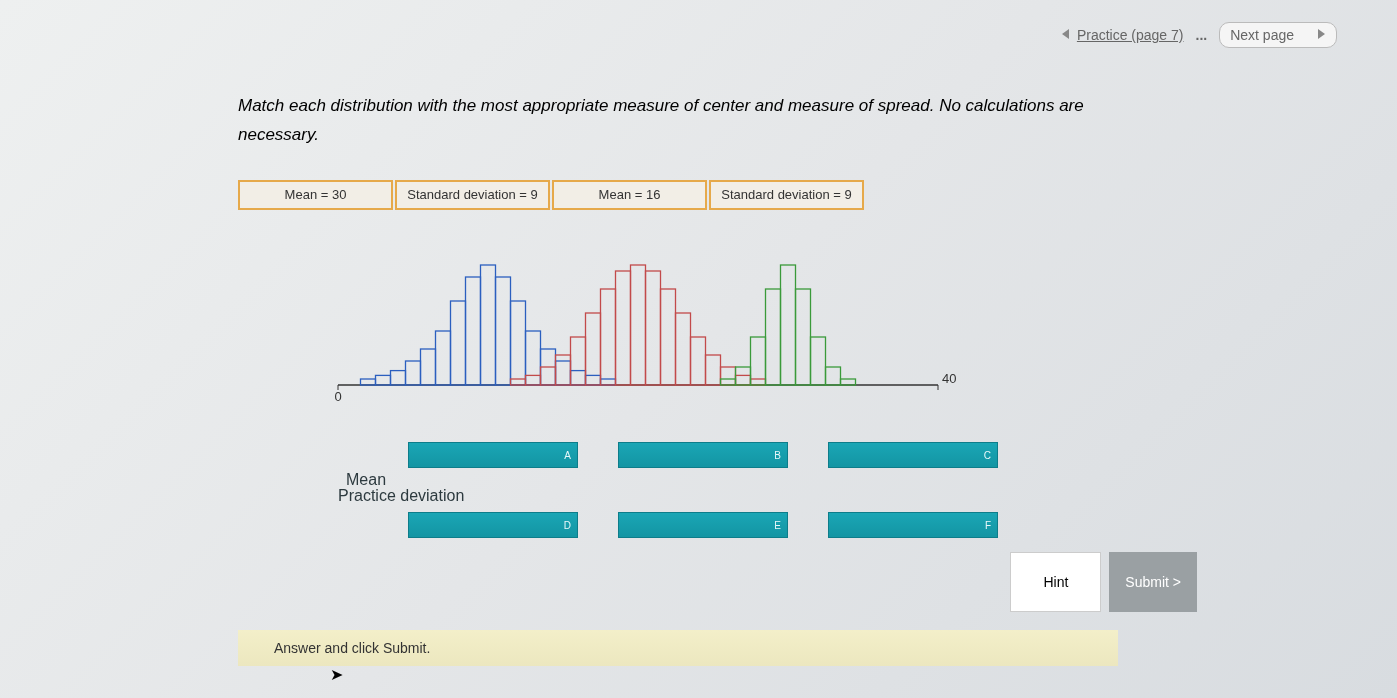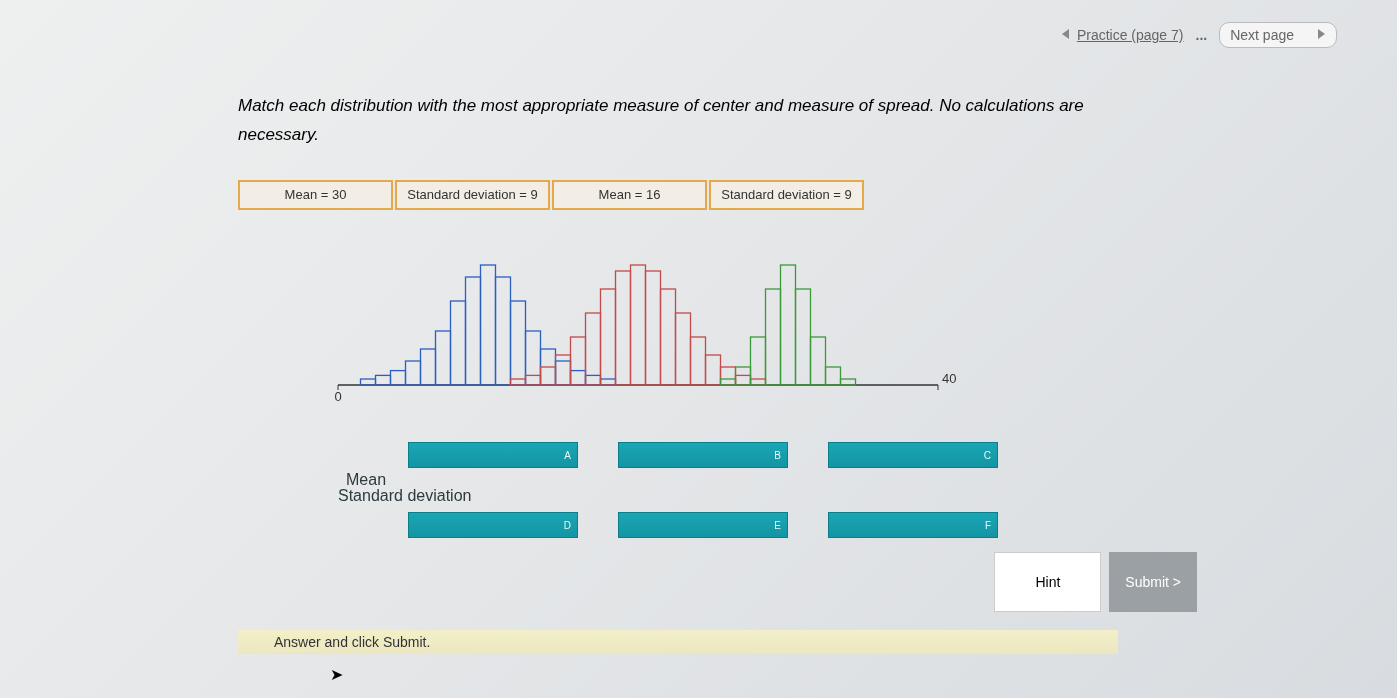--- a/index.html
+++ b/index.html
@@ -90,32 +90,32 @@
     font-size:10px; color:#e8f8fa;
   }
   .bottom-buttons {
     position:absolute;
     right: 200px;
     top: 552px;
     display:flex; gap:8px;
   }
   .hint-btn {
     border:1px solid #ccc; background:#fff;
-    padding: 6px 40px; font-size:14px; cursor:pointer;
+    padding: 6px 32px; font-size:14px; cursor:pointer;
   }
   .submit-btn {
     background:#9aa0a3; color:#fff; border:none;
     padding: 22px 16px; font-size:14px; cursor:pointer;
   }
   .hint-strip {
     position:absolute;
     left: 238px;
     top: 630px;
     width: 880px;
-    height: 24px;
+    height: 36px;
     background: linear-gradient(180deg, #f3efc9 0%, #ece7bf 100%);
     display:flex; align-items:center;
     padding-left: 36px;
     font-size:14px; color:#333;
   }
   .cursor-arrow {
     position:absolute;
     left: 330px; top: 665px;
     font-size:16px; color:#000;
   }
@@ -204,21 +204,21 @@
         <rect x="447.5" y="54" width="15" height="96" fill="none" stroke="#3a9a3a" stroke-width="1.3"></rect>
         <rect x="462.5" y="30" width="15" height="120" fill="none" stroke="#3a9a3a" stroke-width="1.3"></rect>
         <rect x="477.5" y="54" width="15" height="96" fill="none" stroke="#3a9a3a" stroke-width="1.3"></rect>
         <rect x="492.5" y="102" width="15" height="48" fill="none" stroke="#3a9a3a" stroke-width="1.3"></rect>
         <rect x="507.5" y="132" width="15" height="18" fill="none" stroke="#3a9a3a" stroke-width="1.3"></rect>
         <rect x="522.5" y="144" width="15" height="6" fill="none" stroke="#3a9a3a" stroke-width="1.3"></rect>
       </svg>
   </div>
 
   <div class="label-head" style="left:108px; top:355px;margin-top:24px;">Mean</div>
-  <div class="label-head" style="left:100px; top:395px;">Standard deviation</div>
+  <div class="label-head" style="left:100px; top:395px;">Practice deviation</div>
 
   <div class="drop-row" style="left:170px; top:350px;">
     <div class="drop-slot">
         <span class="letter">A</span>
       </div>
     <div class="drop-slot">
         <span class="letter">B</span>
       </div>
     <div class="drop-slot">
         <span class="letter">C</span>

